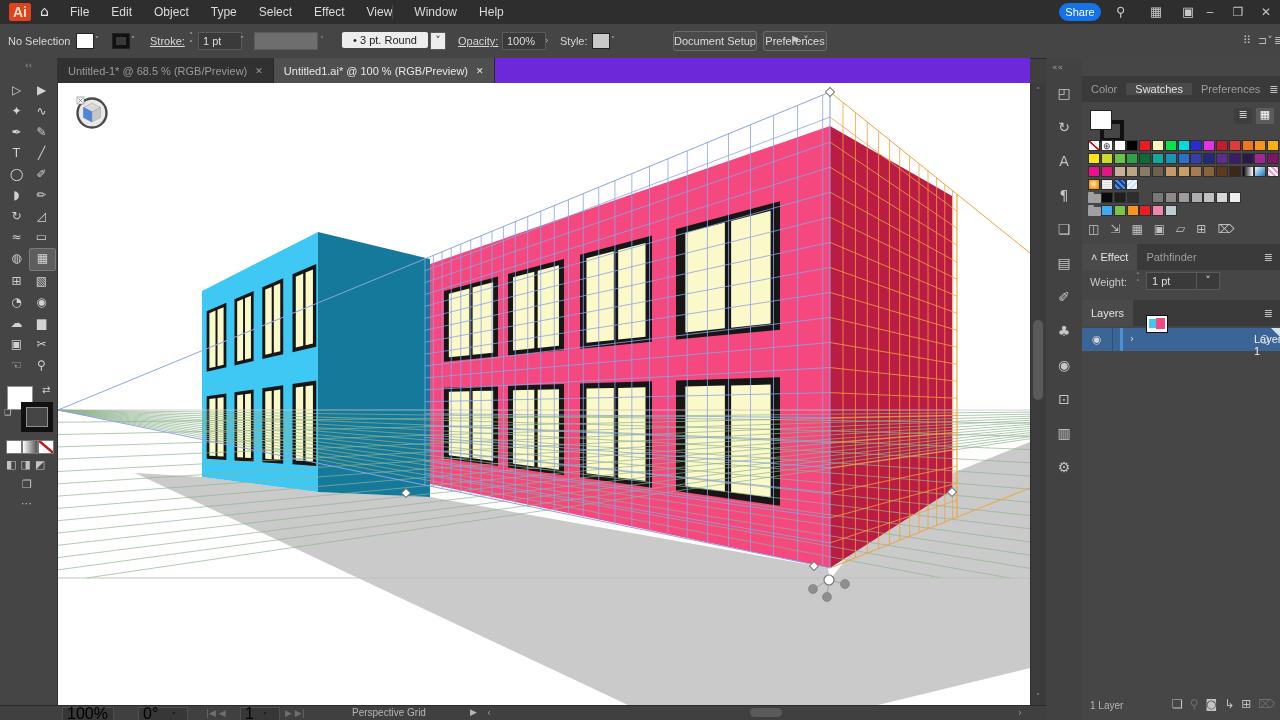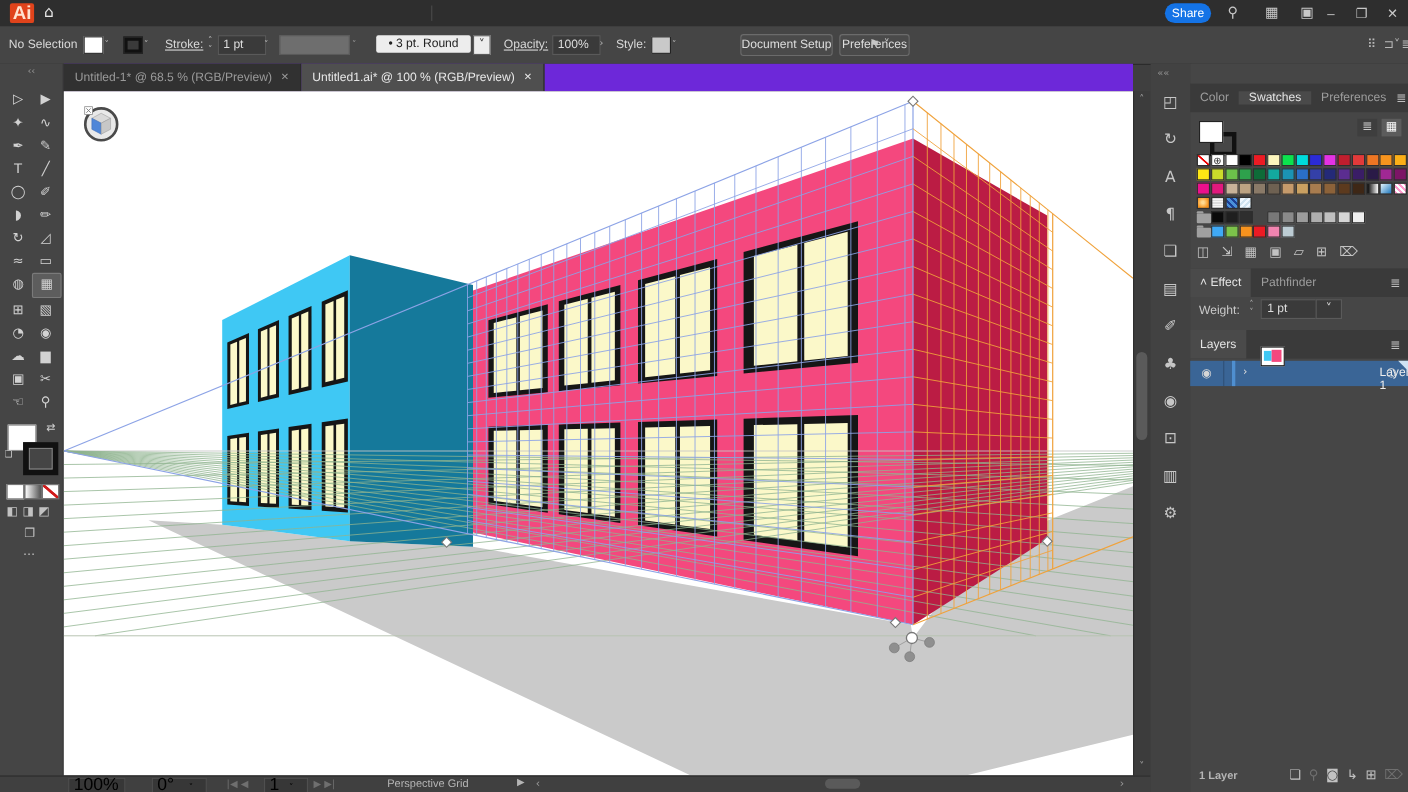--- a/index.html
+++ b/index.html
@@ -2,21 +2,21 @@
 <html><head>
 <meta charset="utf-8">
 <style>
   html,body{margin:0;padding:0;width:1280px;height:720px;overflow:hidden;background:#3f3f3f;
     font-family:"Liberation Sans",sans-serif;-webkit-font-smoothing:antialiased;}
   .abs{position:absolute;}
   .ic{font-family:"DejaVu Sans",sans-serif;}
   
   .menubar{left:0;top:0;width:1280px;height:24px;background:#2e2e2e;color:#dcdcdc;font-size:12px;}
   .ailogo{left:9px;top:3px;width:22px;height:18px;background:#e0431b;color:#ffe3d0;font-weight:bold;
-    font-size:17px;text-align:center;line-height:18px;border-radius:2px;}
+    font-size:14px;text-align:center;line-height:18px;border-radius:2px;}
   .homeic{left:40px;top:3px;color:#e8e8e8;font-size:14px;}
   .menuitems{left:70px;top:0;height:24px;display:flex;align-items:center;gap:22px;}
   .menu-item{cursor:default;}
   .mb-sep{left:392px;top:5px;width:1px;height:14px;background:#4a4a4a;}
   .sharebtn{left:1059px;top:3px;width:42px;height:18px;background:#1473e6;color:#fff;border-radius:9px;
     font-size:11px;text-align:center;line-height:18px;}
   .mb-ic{top:4px;color:#c8c8c8;font-size:13px;}
   .winctl{top:0;width:28px;height:24px;color:#c8c8c8;font-size:12px;text-align:center;line-height:24px;}
   
   .controlbar{left:0;top:24px;width:1280px;height:34px;background:#454545;border-bottom:1px solid #2a2a2a;
@@ -66,28 +66,39 @@
   .swrow{display:flex;height:13px;}
   .swatch{width:12px;height:11px;margin-right:0.8px;border:0.5px solid #2f2f2f;box-sizing:border-box;}
   .sw-folder{width:13px;height:9px;margin-top:2px;background:#a0a0a0;border-radius:1px;position:relative;border:none;}
   .sw-folder::before{content:"";position:absolute;left:0;top:-2px;width:6px;height:2px;background:#a0a0a0;border-radius:1px 1px 0 0;}
   .panel-foot-ic{color:#c2c2c2;font-size:12px;}
   .weightbox{background:#3a3a3a;border:1px solid #5a5a5a;color:#ddd;font-size:11px;height:16px;line-height:16px;padding:0 5px;}
   .layerrow{left:1082px;top:312px;width:198px;height:23px;background:#3a6596;color:#eee;font-size:11px;}
   .eyeic{color:#d5d5d5;font-size:11px;}
   .layer-thumb{left:1146px;top:315px;width:20px;height:16px;background:#fff;border:1px solid #111;overflow:hidden;}
   .corner-tri{width:0;height:0;border-left:9px solid transparent;border-top:9px solid #cfe2f3;}
-  .pfoot{color:#b5b5b5;font-size:10px;font-weight:bold;}
+  .pfoot{color:#b5b5b5;font-size:10px;}
 </style>
 </head>
 <body>
 
 <div class="abs menubar">
   <div class="abs ailogo">Ai</div>
   <div class="abs homeic ic">⌂</div>
+  <div class="abs menuitems">
+      <span class="menu-item">File</span>
+      <span class="menu-item">Edit</span>
+      <span class="menu-item">Object</span>
+      <span class="menu-item">Type</span>
+      <span class="menu-item">Select</span>
+      <span class="menu-item">Effect</span>
+      <span class="menu-item">View</span>
+      <span class="menu-item">Window</span>
+      <span class="menu-item">Help</span>
+    </div>
   <div class="abs mb-sep"></div>
   <div class="abs sharebtn">Share</div>
   <div class="abs mb-ic ic" style="left:1116px;">⚲</div>
   <div class="abs mb-ic ic" style="left:1150px;">▦</div>
   <div class="abs mb-ic ic" style="left:1182px;">▣</div>
   <div class="abs winctl" style="left:1196px;">–</div>
   <div class="abs winctl" style="left:1224px;">❐</div>
   <div class="abs winctl" style="left:1252px;">✕</div>
 </div>
 

